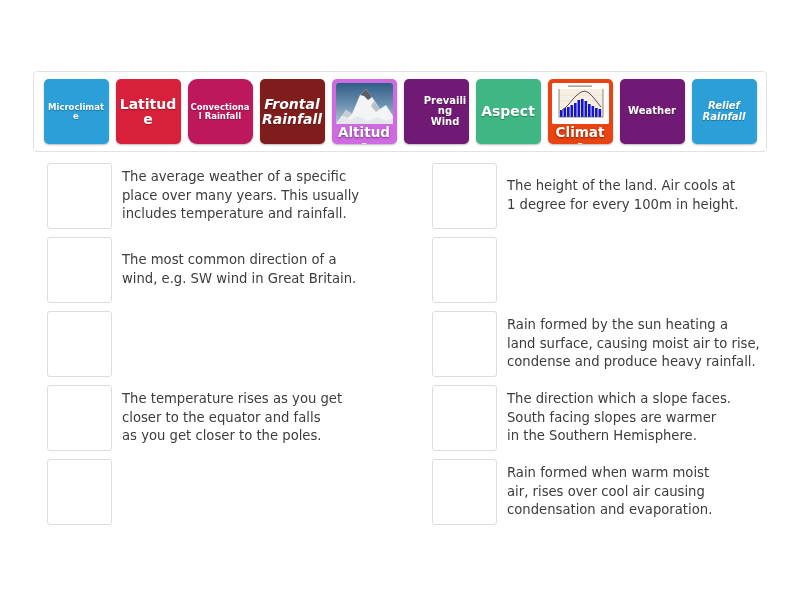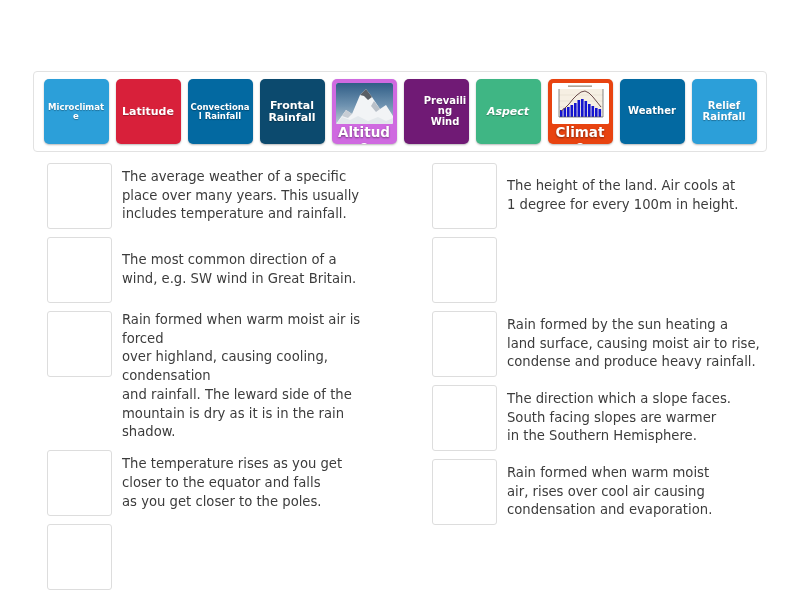--- a/index.html
+++ b/index.html
@@ -58,21 +58,21 @@
     line-height: 1.04;
     text-shadow: 0 1px 1px rgba(0,0,0,0.30);
     padding: 0 2px;
     word-wrap: break-word;
     width: 100%;
   }
 
   
   .sz-xs .tile-label { font-size: 8.5px; }
   .sz-s  .tile-label { font-size: 10px; }
-  .sz-m  .tile-label { font-size: 11px; }
+  .sz-m  .tile-label { font-size: 14px; }
 
   
   .tile.has-pic {
     flex-direction: column;
     justify-content: flex-start;
     padding: 4px 4px 0 4px;
   }
   .tile.has-pic .pic {
     width: 57px;
     height: 41px;
@@ -139,25 +139,25 @@
   <div class="tile-tray">
 
     <div class="tile sz-xs" style="background:#2c9fd9;">
       <span class="tile-label">Microclimate</span>
     </div>
 
     <div class="tile sz-m" style="background:#d8203a;">
       <span class="tile-label">Latitude</span>
     </div>
 
-    <div class="tile sz-xs" style="background:#0369a1;">
+    <div class="tile sz-xs" style="background:#be185d;border-radius:9px;">
       <span class="tile-label">Convectional Rainfall</span>
     </div>
 
-    <div class="tile sz-m" style="background:#0c4a6e;">
+    <div class="tile sz-m" style="background:#7f1d1d;font-style:italic;">
       <span class="tile-label">Frontal Rainfall</span>
     </div>
 
     <div class="tile sz-m has-pic" style="background:#cf6ae0;">
       <span class="pic">
         <svg viewBox="0 0 57 41" preserveAspectRatio="none" aria-hidden="true">
           <defs>
             <linearGradient id="skyG" x1="0" y1="0" x2="0" y2="1">
               <stop offset="0%" stop-color="#2f5d86"></stop>
               <stop offset="55%" stop-color="#6e92b0"></stop>
@@ -172,21 +172,21 @@
           <path d="M0 41 L6 34 L14 37 L22 33 L32 38 L42 34 L50 38 L57 35 L57 41 Z" fill="#e3e8ec"></path>
         </svg>
       </span>
       <span class="tile-label">Altitude</span>
     </div>
 
     <div class="tile sz-s" style="background:#701a75;padding-left:18px;">
       <span class="tile-label">Prevailing Wind</span>
     </div>
 
-    <div class="tile sz-m" style="background:#3fb684;font-style:italic;">
+    <div class="tile sz-m" style="background:#3fb684;">
       <span class="tile-label">Aspect</span>
     </div>
 
     <div class="tile sz-m has-pic" style="background:#e84310;">
       <span class="pic">
         <svg viewBox="0 0 57 41" preserveAspectRatio="none" aria-hidden="true">
           <rect x="0" y="0" width="57" height="41" fill="#ffffff"></rect>
           <rect x="7" y="6" width="44" height="28" fill="#f6efe3"></rect>
           <g stroke="#d8d0c2" stroke-width="0.4">
             <line x1="7" y1="12" x2="51" y2="12"></line>
@@ -213,25 +213,25 @@
           <line x1="7" y1="6" x2="7" y2="34" stroke="#555" stroke-width="0.7"></line>
           <line x1="51" y1="6" x2="51" y2="34" stroke="#555" stroke-width="0.7"></line>
           <g fill="#9a8f80">
             <rect x="16" y="2.5" width="24" height="1.3"></rect>
           </g>
         </svg>
       </span>
       <span class="tile-label">Climate</span>
     </div>
 
-    <div class="tile sz-s" style="background:#0369a1;">
+    <div class="tile sz-s" style="background:#701a75;">
       <span class="tile-label">Weather</span>
     </div>
 
-    <div class="tile sz-s" style="background:#2c9fd9;">
+    <div class="tile sz-s" style="background:#2c9fd9;font-style:italic;">
       <span class="tile-label">Relief Rainfall</span>
     </div>
 
   </div>
 
   <div class="columns">
 
     <div class="col">
 
       <div class="row">
@@ -242,24 +242,20 @@
       </div>
 
       <div class="row">
         <div class="dropzone"></div>
         <div class="definition">The most common direction of a
 wind, e.g. SW wind in Great Britain.</div>
       </div>
 
       <div class="row">
         <div class="dropzone"></div>
-        <div class="definition">Rain formed when warm moist air is forced
-over highland, causing cooling, condensation
-and rainfall. The leward side of the
-mountain is dry as it is in the rain shadow.</div>
       </div>
 
       <div class="row">
         <div class="dropzone"></div>
         <div class="definition">The temperature rises as you get
 closer to the equator and falls
 as you get closer to the poles.</div>
       </div>
 
       <div class="row">

